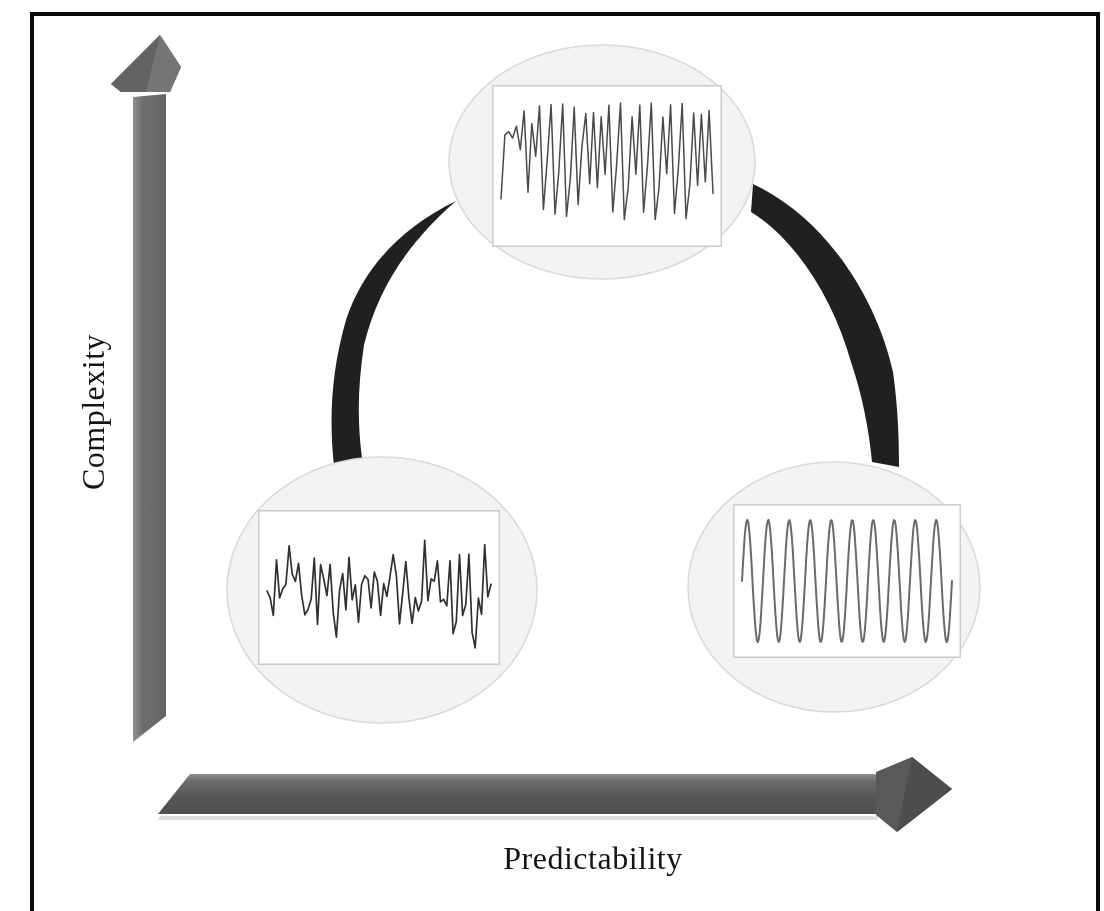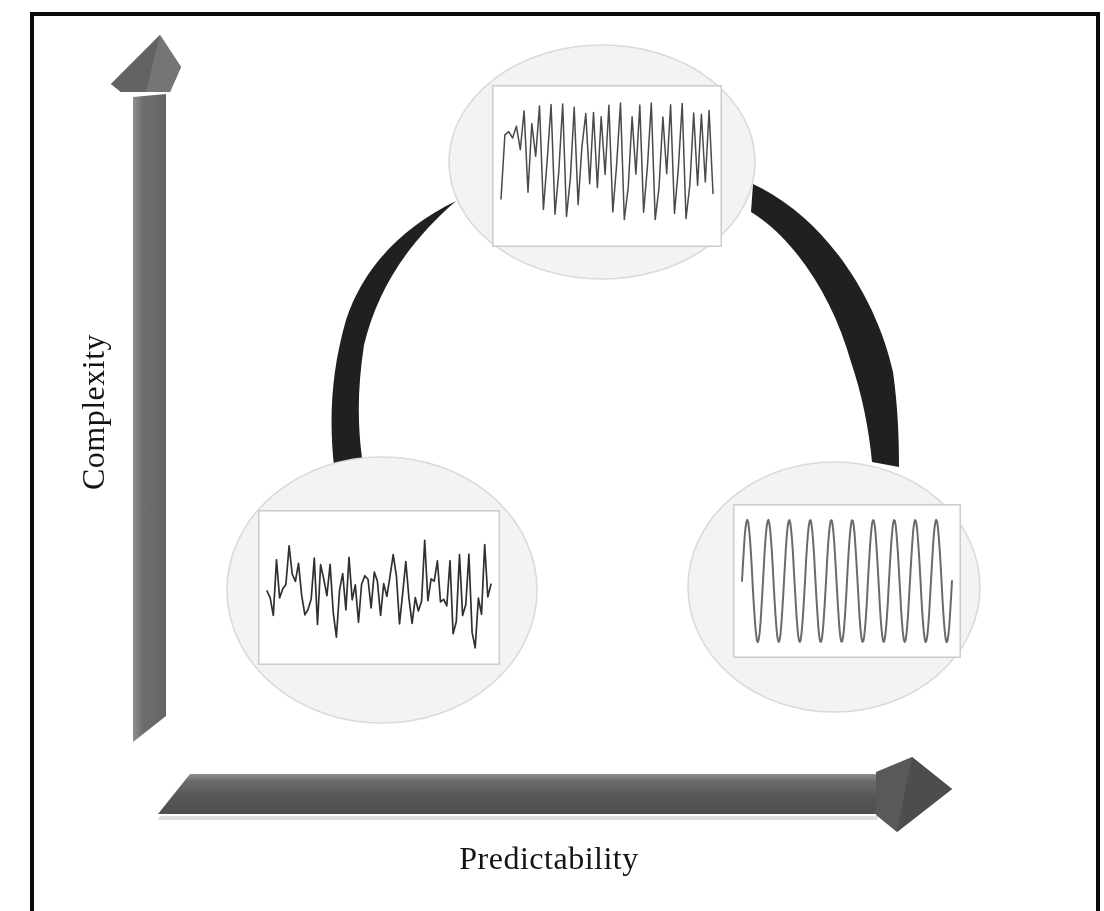--- a/index.html
+++ b/index.html
@@ -17,21 +17,21 @@
   .ellipse{fill:var(--ellipse-fill);stroke:var(--ellipse-stroke);stroke-width:1.6;}
   .panel{fill:var(--panel-fill);stroke:var(--panel-stroke);stroke-width:1.4;}
   .arc{fill:var(--arc);stroke:none;}
   .wave{fill:none;stroke-linejoin:round;stroke-linecap:round;}
   .wave-top{stroke:var(--wave-top);stroke-width:1.5;}
   .wave-noise{stroke:var(--wave-noise);stroke-width:1.7;}
   .wave-sine{stroke:var(--wave-sine);stroke-width:2;}
   .axis-label{position:absolute;color:var(--text);font-size:32px;
               letter-spacing:0.5px;white-space:nowrap;}
   .ylabel{left:93px;top:412px;transform:translate(-50%,-50%) rotate(-90deg);}
-  .xlabel{left:549px;top:858px;transform:translate(-50%,-50%);}
+  .xlabel{left:593px;top:858px;transform:translate(-50%,-50%);}
 </style>
 </head>
 <body>
 
 <div class="frame"></div>
 
 <svg class="layer" width="1104" height="911" viewBox="0 0 1104 911">
   <defs>
     <linearGradient id="gradV" x1="0" y1="0" x2="1" y2="0">
       <stop offset="0" stop-color="#8f8f8f"></stop>

